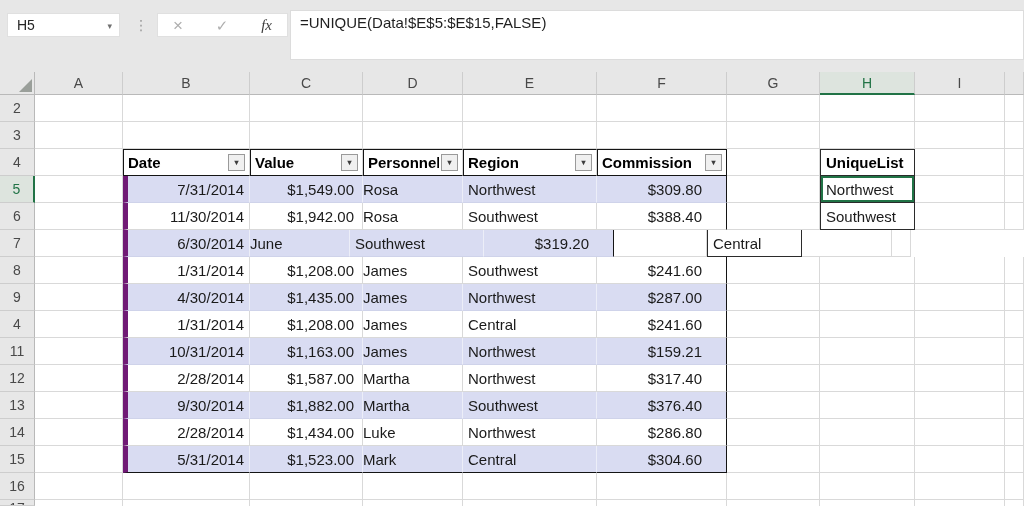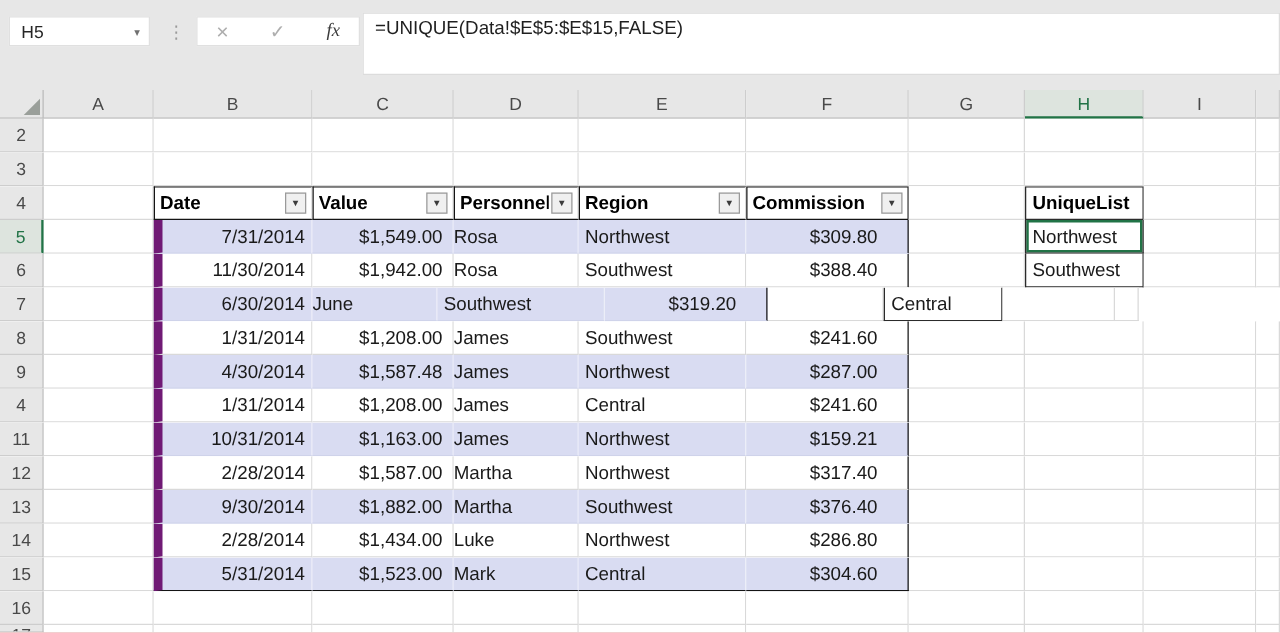--- a/index.html
+++ b/index.html
@@ -1,19 +1,19 @@
 <!DOCTYPE html>
 <html style="--green: #217346; --band: #d9dcf2; --grid: #d9d9d9; --hdrbg: #e7e7e7; --hdrsel: #dde4de; --bluehandle: #3e5c9a;"><head>
 <meta charset="utf-8">
 <style>
   html,body{margin:0;padding:0;background:#e7e7e7;}
   #app{
     position:relative;width:1024px;height:506px;overflow:hidden;
     font-family:"Liberation Sans", sans-serif;
-    background:#ef4444;
+    background:#d946ef;
     -webkit-font-smoothing:antialiased;
   }
   
   #topbar{position:absolute;left:0;top:0;width:1024px;height:72px;background:#e7e7e7;}
   #namebox{
     position:absolute;left:7px;top:13px;width:113px;height:24px;background:#fff;
     border:1px solid #e0e0e0;box-sizing:border-box;display:flex;align-items:center;
   }
   #namebox .nb-text{padding-left:9px;font-size:14px;color:#262626;}
   #namebox .nb-caret{position:absolute;right:7px;top:7px;font-size:9px;color:#707070;line-height:10px;}
@@ -58,21 +58,21 @@
   .filter-btn{width:17px;height:17px;flex:0 0 auto;background:#f0f0f0;border:1px solid #9a9a9a;
     box-sizing:border-box;display:flex;align-items:center;justify-content:center;
     font-size:8px;color:#3c3c3c;margin-left:2px;}
   .td{justify-content:flex-start;}
   .td.band{background:var(--band);border-right-color:#eceef8;border-bottom-color:#cfd3ea;}
   .td.r{justify-content:flex-end;}
   .date{padding-right:5px;}
   .value{padding-right:8px;}
   .name,.region{padding-left:5px;}
   .commission{padding-right:24px;position:relative;}
-  .tb-left{border-left:7px solid #701a75;}
+  .tb-left{border-left:5px solid #701a75;}
   .tb-right{border-right:1px solid #141414 !important;}
   .tb-bottom{border-bottom:1px solid #141414 !important;}
   
   .ul-header{font-weight:bold;color:#000;padding-left:5px;
     border:1px solid #2b2b2b;}
   .ul-cell{padding-left:5px;border-left:1px solid #2b2b2b;border-right:1px solid #2b2b2b;border-bottom:1px solid #2b2b2b;}
   .active-cell{position:relative;box-shadow:inset 0 0 0 2px var(--green);z-index:2;overflow:visible;}
   .r17 .rowhdr{align-items:flex-start;padding-top:1px;line-height:14px;}
 </style>
 </head>
@@ -222,21 +222,21 @@
         <div class="cell td commission r tb-right" style="width: 130px; height: 27px;">$241.60</div>
         <div class="cell" style="width: 93px; height: 27px;"></div>
         <div class="cell" style="width: 95px; height: 27px;"></div>
         <div class="cell" style="width: 90px; height: 27px;"></div>
         <div class="cell" style="width: 19px; height: 27px;"></div>
       </div>
       <div class="sheet-row" style="height: 27px;">
         <div class="hdr rowhdr" style="width: 35px; height: 27px;">9</div>
         <div class="cell" style="width: 88px; height: 27px;"></div>
         <div class="cell td date r band tb-left" style="width: 127px; height: 27px;">4/30/2014</div>
-        <div class="cell td value r band" style="width: 113px; height: 27px;">$1,587.48</div>
+        <div class="cell td value r band" style="width: 113px; height: 27px;">$1,435.00</div>
         <div class="cell td personnel band" style="width: 100px; height: 27px;">James</div>
         <div class="cell td region band" style="width: 134px; height: 27px;">Northwest</div>
         <div class="cell td commission r band tb-right" style="width: 130px; height: 27px;">$287.00</div>
         <div class="cell" style="width: 93px; height: 27px;"></div>
         <div class="cell" style="width: 95px; height: 27px;"></div>
         <div class="cell" style="width: 90px; height: 27px;"></div>
         <div class="cell" style="width: 19px; height: 27px;"></div>
       </div>
       <div class="sheet-row" style="height: 27px;">
         <div class="hdr rowhdr" style="width: 35px; height: 27px;">4</div>

